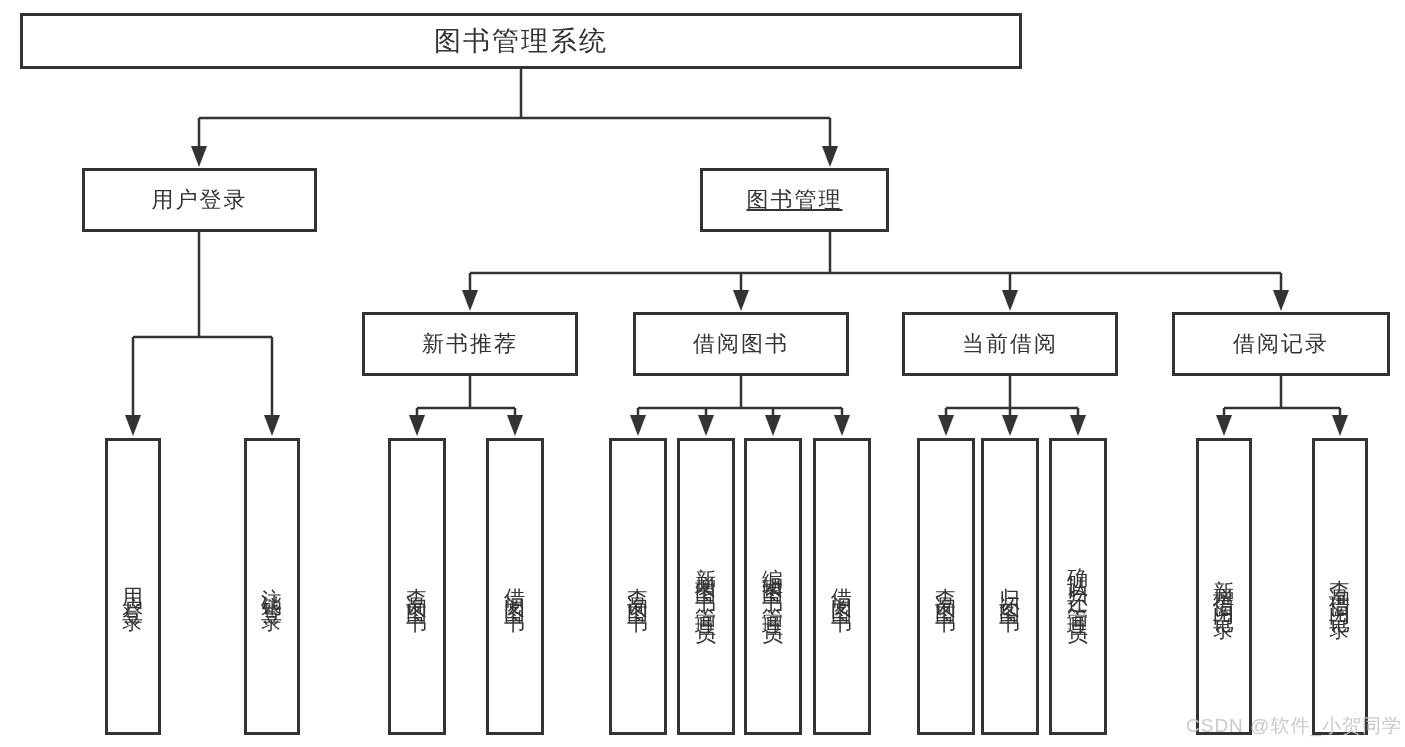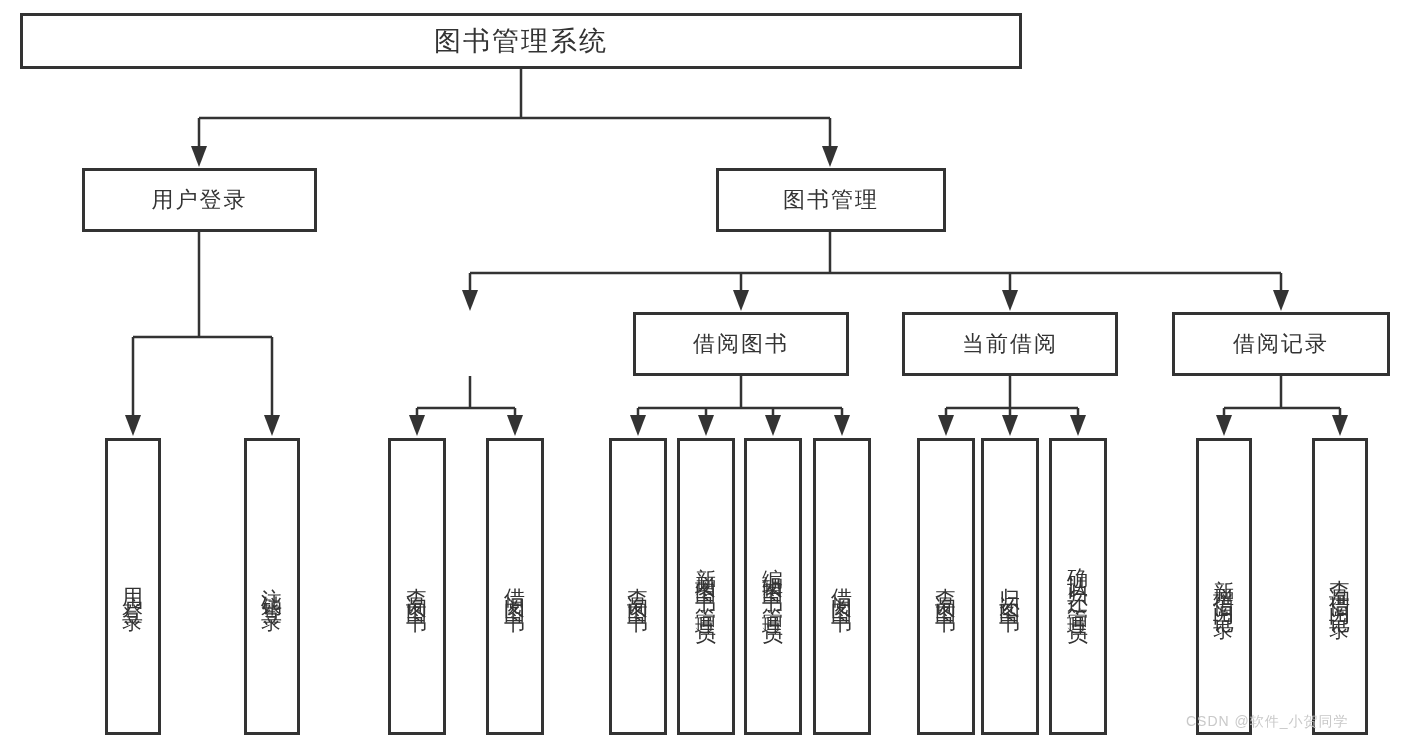--- a/index.html
+++ b/index.html
@@ -44,21 +44,21 @@
     text-orientation: mixed;
     font-size: 21px;
     letter-spacing: 8px;
     line-height: 1.0;
     padding: 6px 0;
   }
   .watermark {
     position: absolute;
     left: 1186px;
     top: 713px;
-    font-size: 14px;
+    font-size: 19px;
     color: rgba(198, 198, 198, 0.95);
     letter-spacing: 1px;
     white-space: nowrap;
     z-index: 5;
   }
 </style>
 </head>
 <body>
 
 <div class="stage">
@@ -92,22 +92,23 @@
       <polygon points="1002,415 1018,415 1010,436"></polygon>
       <polygon points="1070,415 1086,415 1078,436"></polygon>
       <polygon points="1216,415 1232,415 1224,436"></polygon>
       <polygon points="1332,415 1348,415 1340,436"></polygon>
     </g>
   </svg>
 
   <div class="node root" style="left:20px; top:13px; width:1002px; height:56px;">图书管理系统</div>
 
   <div class="node" style="left:82px; top:168px; width:235px; height:64px;">用户登录</div>
-  <div class="node" style="left:716px; top:168px; width:230px; height:64px;">图书管理</div>
+  <div class="node" style="left:700px; top:168px; width:189px; height:64px;text-decoration:underline;">图书管理</div>
 
+  <div class="node" style="left:362px; top:312px; width:216px; height:64px;">新书推荐</div>
   <div class="node" style="left:633px; top:312px; width:216px; height:64px;">借阅图书</div>
   <div class="node" style="left:902px; top:312px; width:216px; height:64px;">当前借阅</div>
   <div class="node" style="left:1172px; top:312px; width:218px; height:64px;">借阅记录</div>
 
   <div class="node leaf" style="left:105px; top:438px; width:56px; height:297px;">用户登录</div>
   <div class="node leaf" style="left:244px; top:438px; width:56px; height:297px;">注销登录</div>
 
   <div class="node leaf" style="left:388px; top:438px; width:58px; height:297px;">查询图书</div>
   <div class="node leaf" style="left:486px; top:438px; width:58px; height:297px;">借阅图书</div>
 

